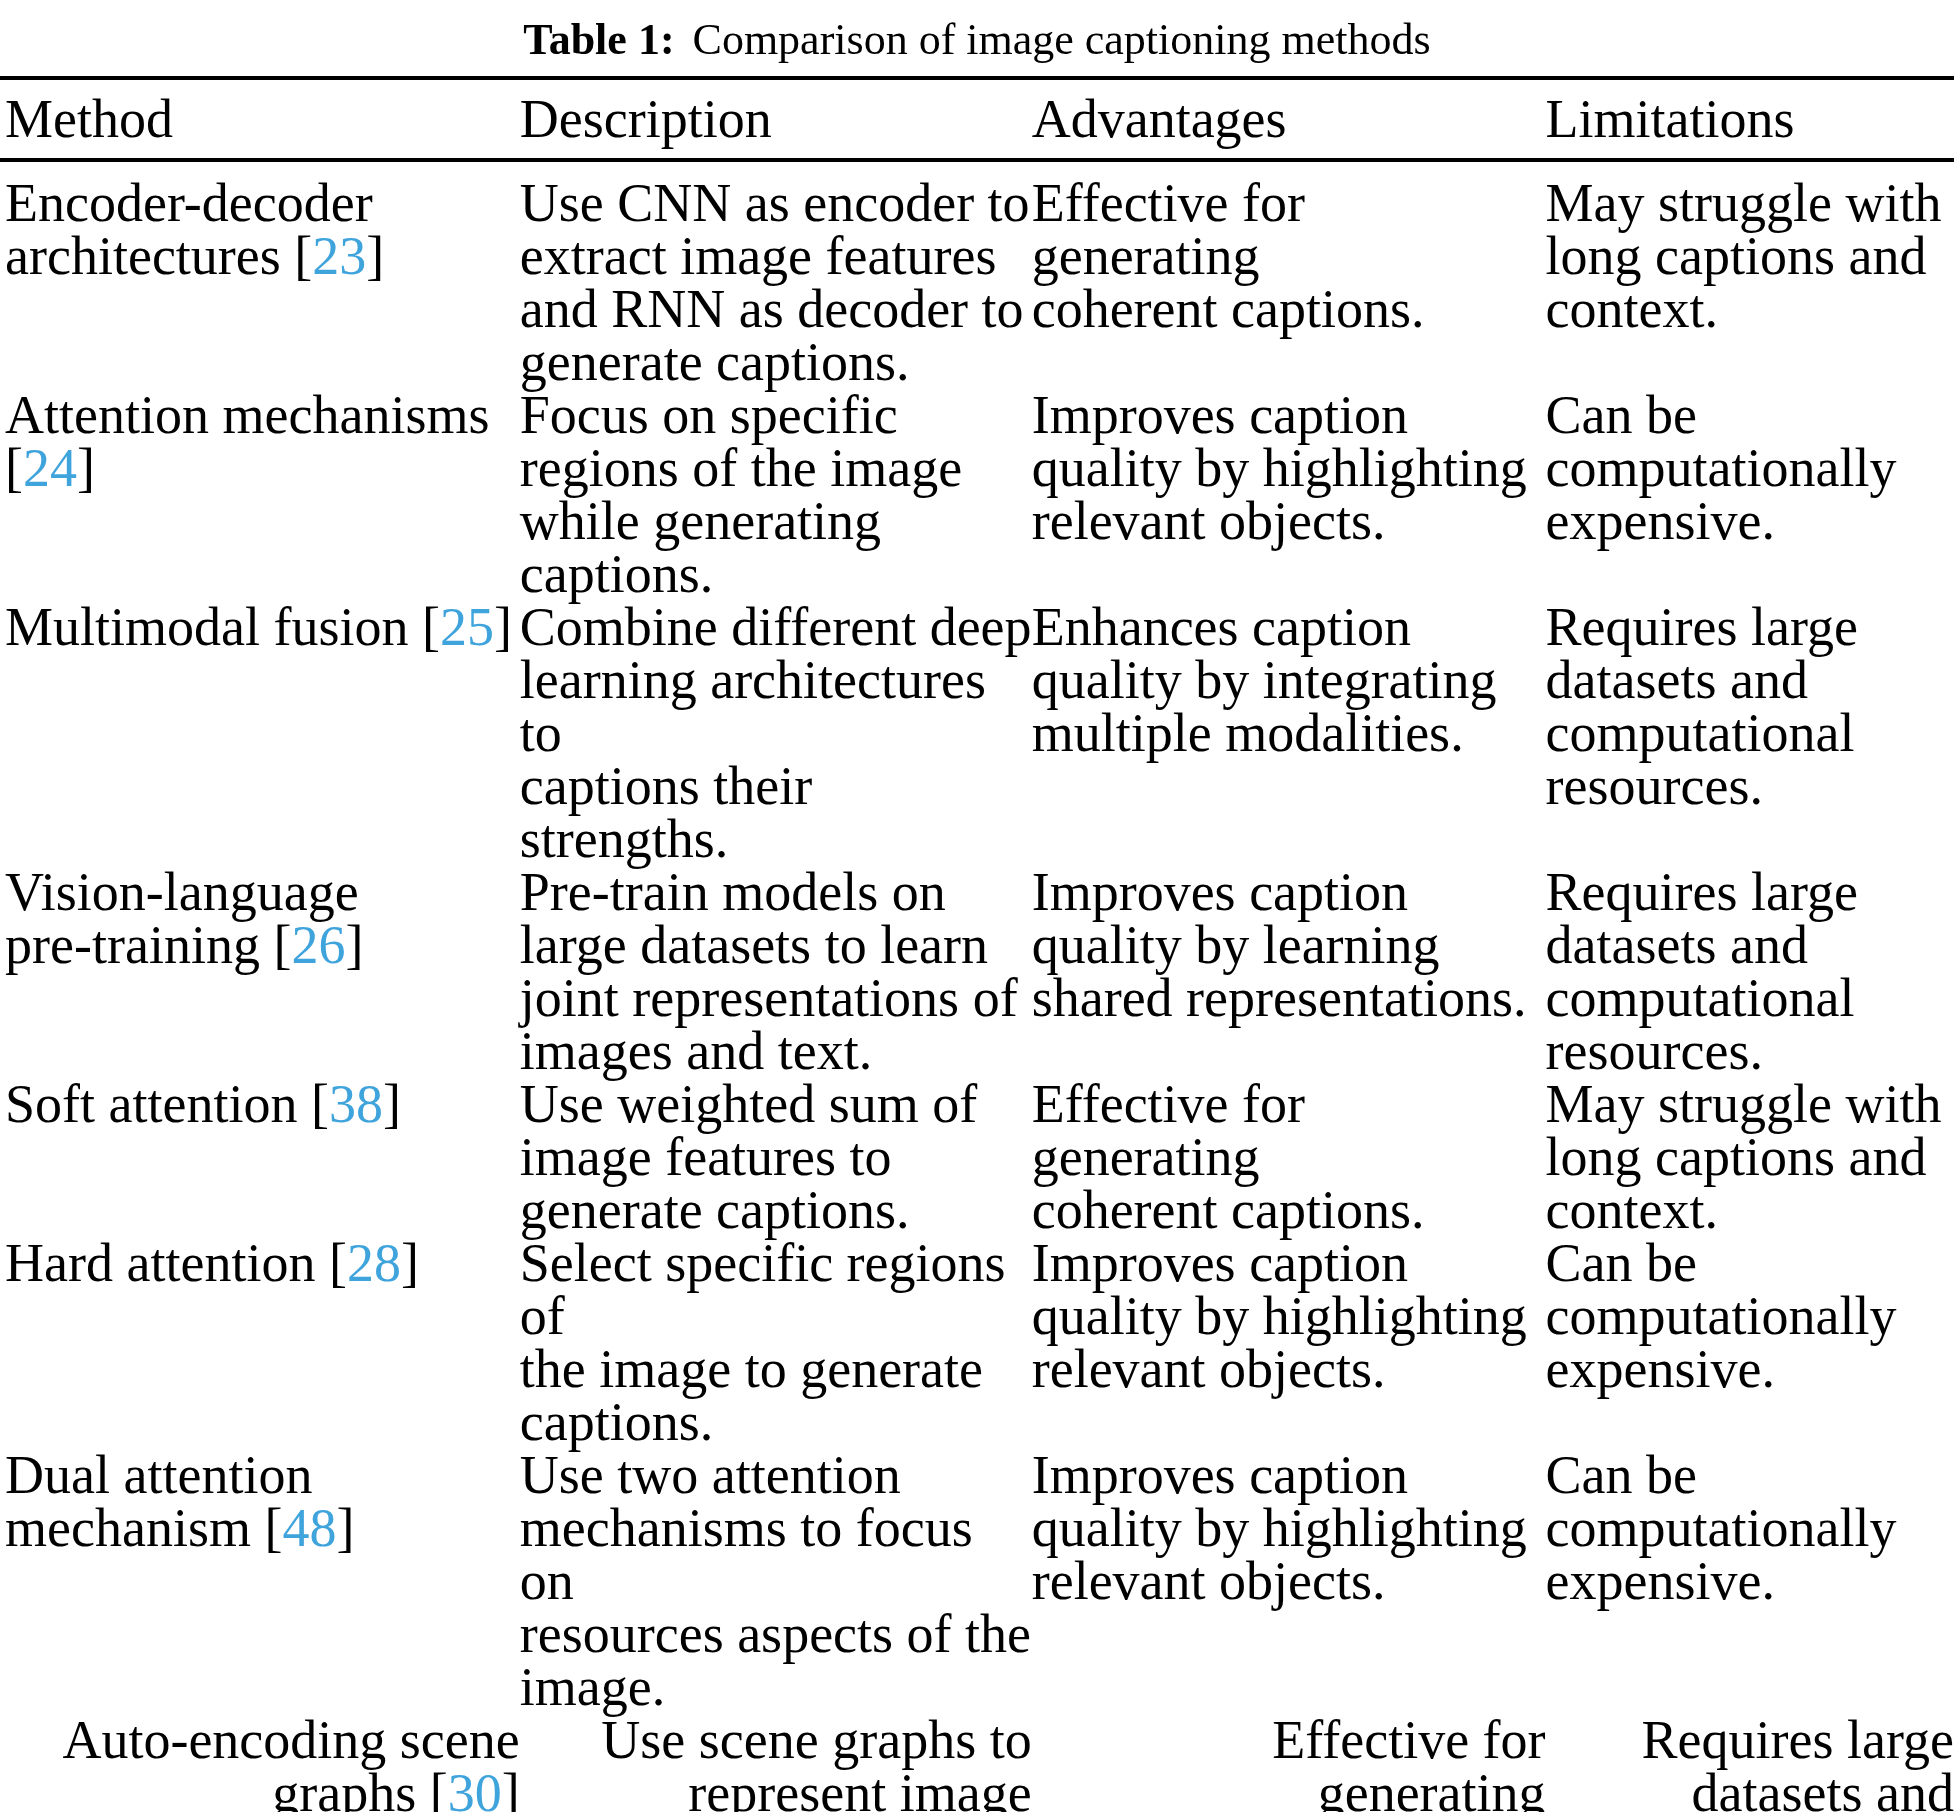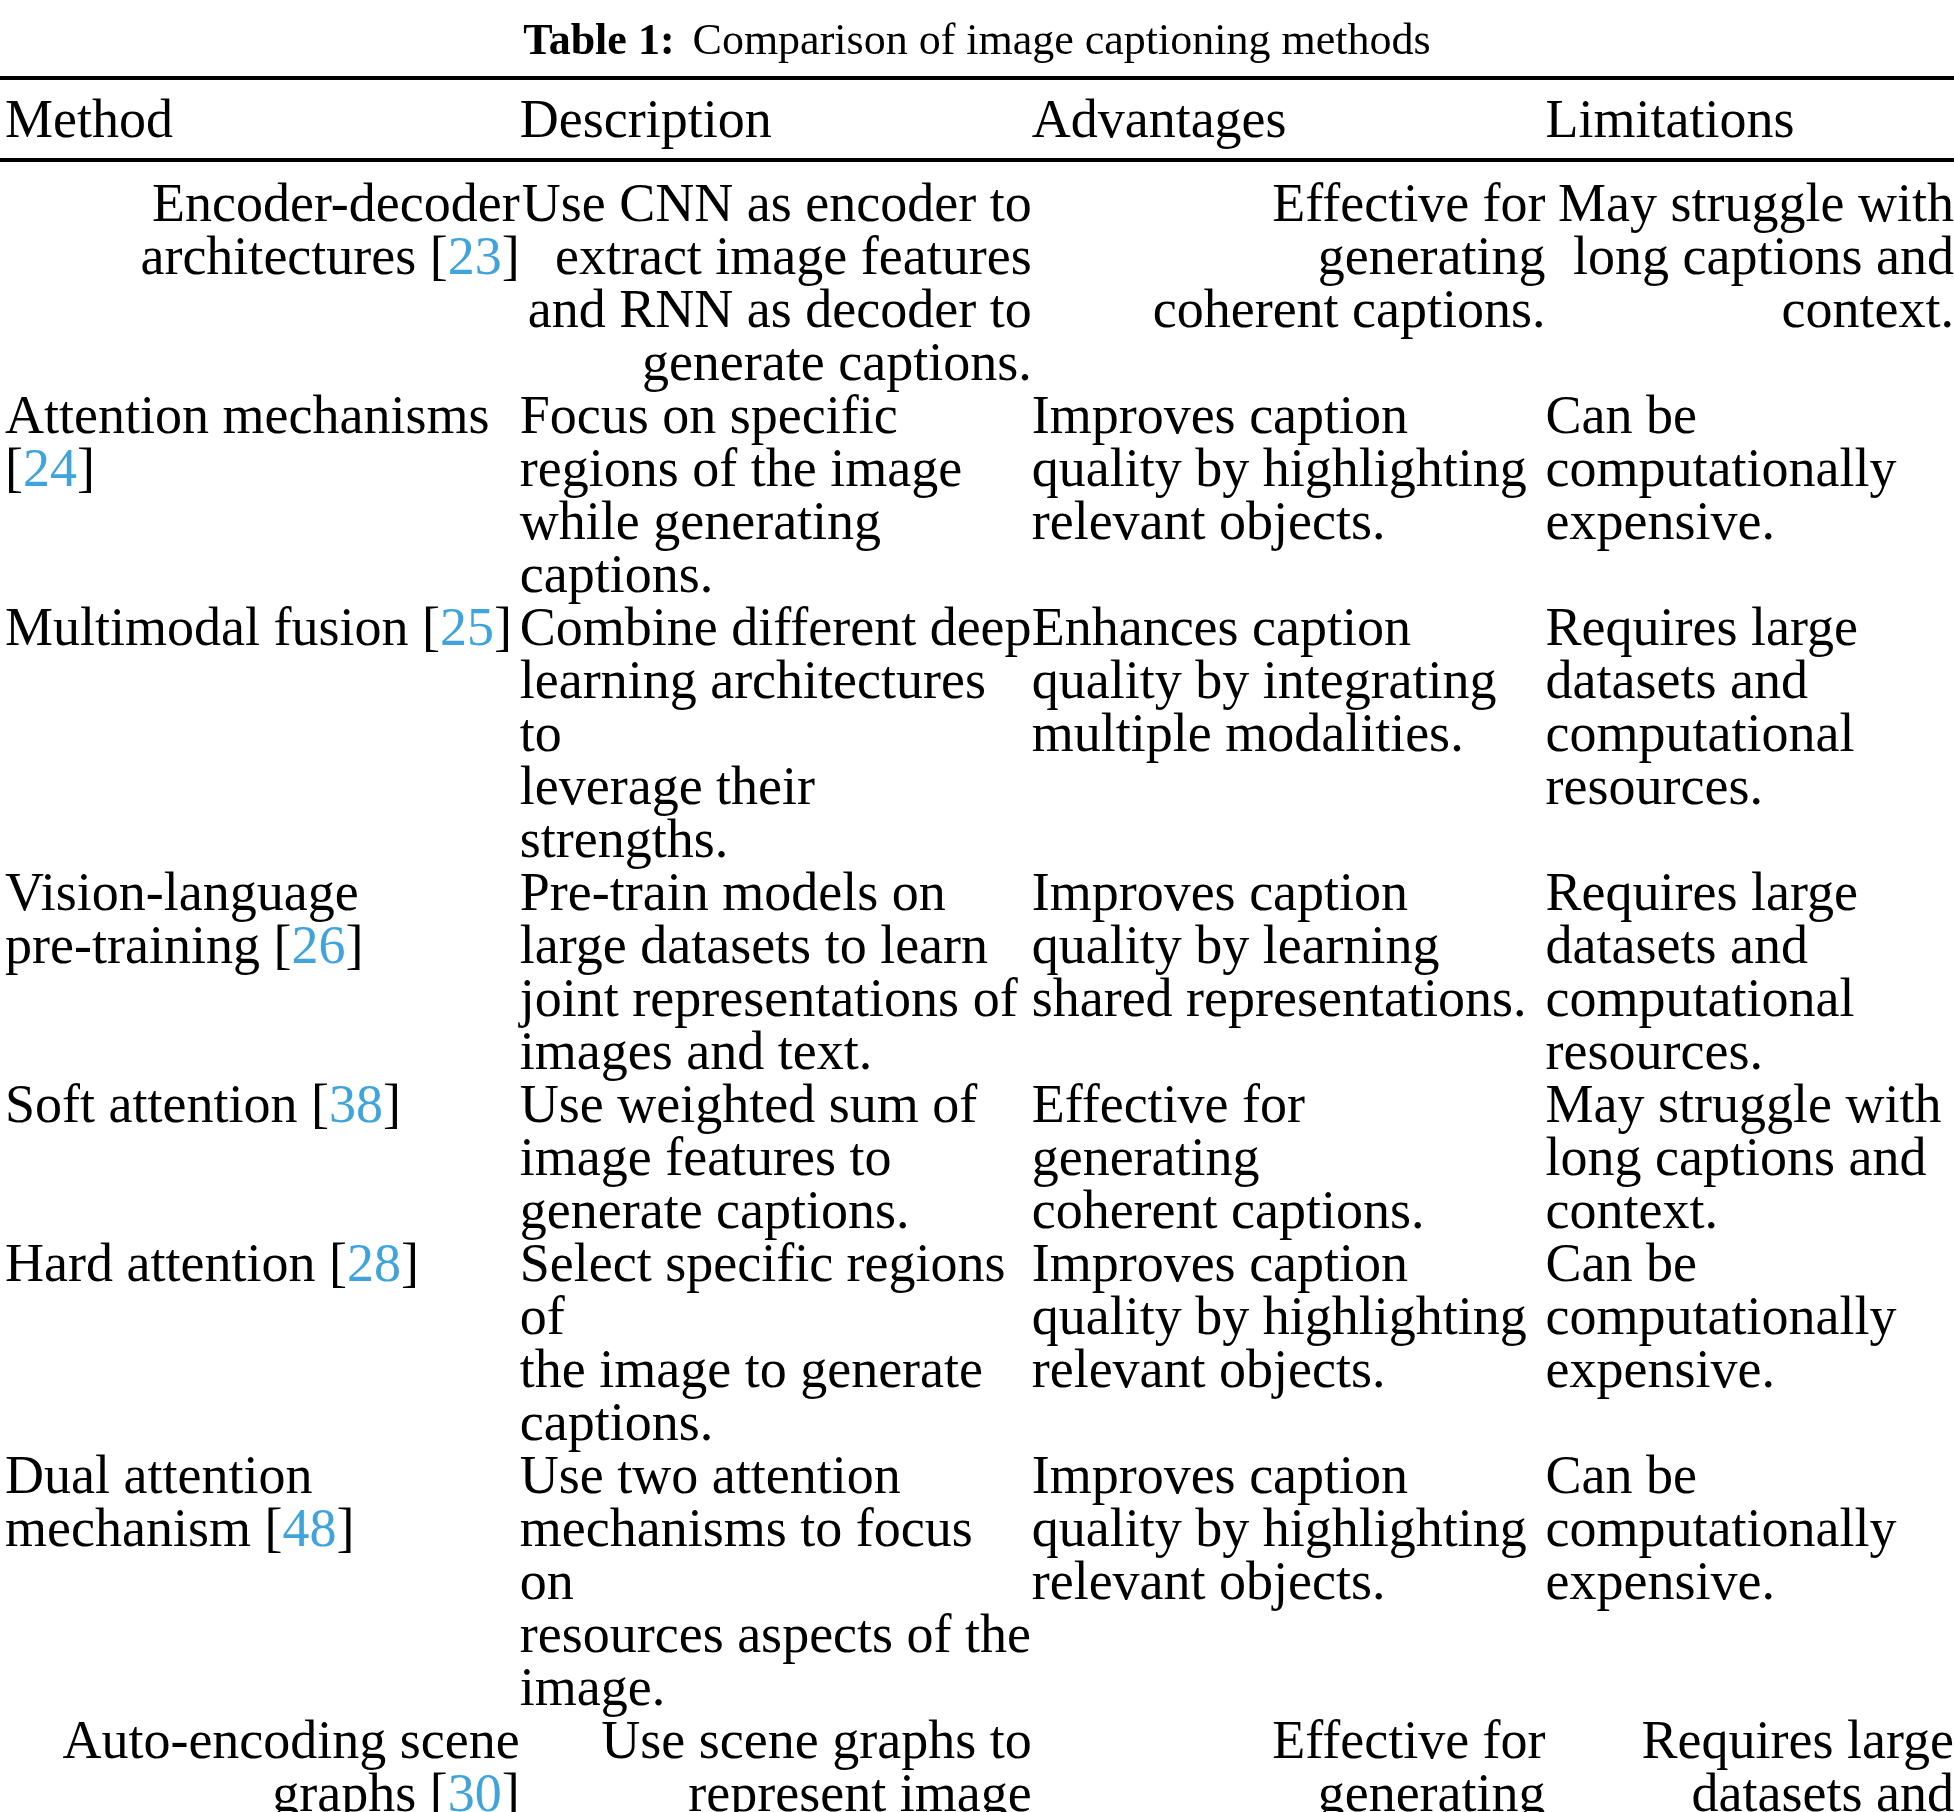--- a/index.html
+++ b/index.html
@@ -53,21 +53,21 @@
     border-bottom: 4px solid #000000;
   }
   td {
     vertical-align: top;
     padding: 0;
     white-space: pre-line;
   }
   th:first-child, td:first-child {
     padding-left: 5px;
   }
-  tbody tr:first-child td { padding-top: 15px; text-align: right; }
+  tbody tr:first-child td { padding-top: 15px; }
   tbody tr:last-child td { padding-bottom: 17px; text-align: right; }
   .ref {
     color: var(--link-color, #3fa3dc);
   }
 </style>
 </head>
 <body>
 
 <div class="page">
 
@@ -113,21 +113,21 @@
 quality by highlighting
 relevant objects.</td>
           <td>Can be
 computationally
 expensive.</td>
         </tr>
       <tr>
           <td><span>Multimodal fusion [</span><span class="ref">25</span><span>]</span></td>
           <td>Combine different deep
 learning architectures to
-leverage their strengths.</td>
+captions their strengths.</td>
           <td>Enhances caption
 quality by integrating
 multiple modalities.</td>
           <td>Requires large
 datasets and
 computational
 resources.</td>
         </tr>
       <tr>
           <td><span>Vision-language

